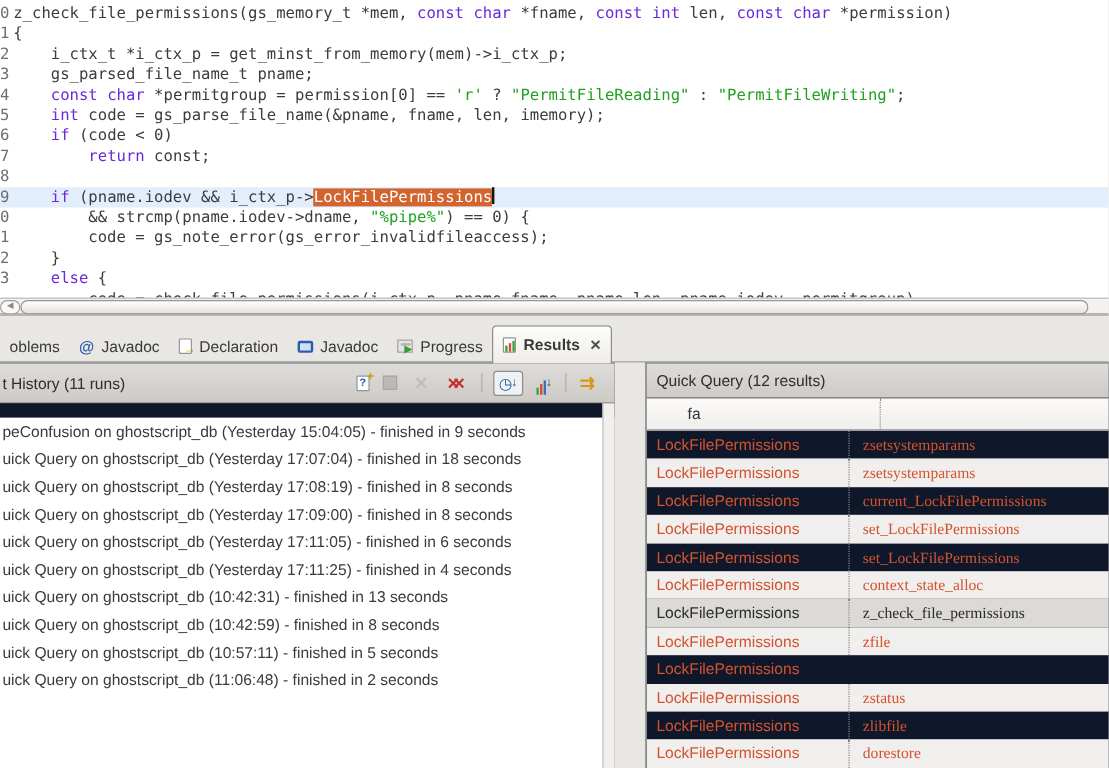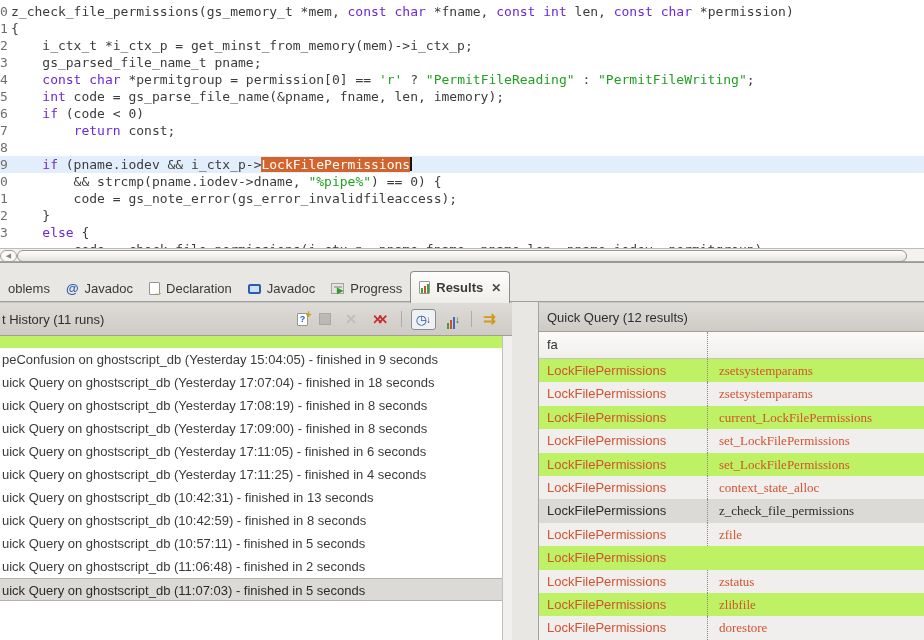--- a/index.html
+++ b/index.html
@@ -38,21 +38,21 @@
         display:inline-flex;align-items:flex-end;justify-content:center;gap:1px;box-sizing:border-box;}
   .page .q{position:absolute;top:0;left:2px;font-size:9px;font-weight:bold;color:#1f5fbf;line-height:11px;}
   .page .star{position:absolute;top:-5px;right:-5px;color:#d39b00;font-size:10px;font-weight:bold;}
   .bar{display:inline-block;width:2px;}
   .consoleic{width:13px;height:10px;border:2px solid #2a5db0;background:#cfe0f5;border-radius:2px;box-sizing:border-box;}
   .progic{position:relative;width:13px;height:11px;background:#e6e4e1;border:1px solid #a5a3a0;box-sizing:border-box;}
   .progic i{position:absolute;left:2px;top:2px;width:8px;height:2px;background:#b3b1ae;}
   .progic b{position:absolute;right:0;bottom:-2px;color:#2f9e2f;font-size:8px;line-height:8px;}
   .declarr{position:absolute;right:-4px;bottom:-3px;color:#d39b00;font-weight:bold;font-size:10px;}
   
-  .panel{position:absolute;top:302px;height:338px;background:#bef264;}
+  .panel{position:absolute;top:302px;height:338px;background:#0f172a;}
   #history-panel{left:0;width:512px;}
   #results-panel{left:538px;width:407px;border-left:1px solid #a5a3a0;box-sizing:border-box;}
   .phead{background:linear-gradient(#dedcd8,#cecbc7);border-top:1px solid #c9c7c3;
          border-bottom:1px solid #a19e9a;box-sizing:border-box;display:flex;align-items:center;
          font-size:13px;color:#2e2e2e;}
   #history-head{height:34px;padding-left:2px;}
   #results-head{height:30px;padding-left:8px;}
   
   #history-toolbar{margin-left:auto;margin-right:14px;display:flex;align-items:center;gap:9px;}
   .tbtn{display:inline-flex;align-items:center;justify-content:center;min-width:17px;height:20px;}
@@ -68,21 +68,21 @@
   
   #history-list{position:absolute;left:0;top:34px;right:0;bottom:0;background:#fff;overflow:hidden;margin-top:12px;}
   .hrow{height:23px;line-height:23px;padding-left:2px;font-size:13px;color:#3b3b3b;white-space:nowrap;overflow:hidden;}
   .hrow.selected{background:#dcdad6;border-top:1px solid #b3b1ad;border-bottom:1px solid #b3b1ad;
                  box-sizing:border-box;color:#2c2c2c;}
   .vtrack{position:absolute;right:0;top:34px;bottom:0;width:9px;background:#f2f0ee;border-left:1px solid #c2c0bc;}
   
   #results-filter{position:absolute;left:0;top:30px;right:0;height:27px;box-sizing:border-box;
                   background:linear-gradient(#fbfaf9,#f1efec);border-bottom:1px solid #c6c4c0;
                   display:flex;font-size:13px;color:#333;}
-  #results-filter .fcell1{width:168px;box-sizing:border-box;padding-left:8px;line-height:26px;}
+  #results-filter .fcell1{width:168px;box-sizing:border-box;padding-left:8px;line-height:26px;margin-left:26px;}
   #results-filter .fcell2{flex:1;border-left:1px dotted #8a8886;}
   #results-rows{position:absolute;left:0;top:57px;right:0;bottom:0;overflow:hidden;}
   .rrow{display:flex;height:23.4px;line-height:23.4px;font-size:13px;color:#d2532f;}
   .rrow.odd{background:#f1efed;}
   .rrow.selected{background:#dcdad6;color:#2c2c2c;}
   .rcell1{width:168px;box-sizing:border-box;padding-left:8px;flex:none;white-space:nowrap;overflow:hidden;}
   .rcell2{flex:1;border-left:1px dotted #8a8886;padding-left:11px;white-space:nowrap;overflow:hidden;font-family:Liberation Serif, serif;}
   .rvtrack{position:absolute;right:0;top:30px;bottom:0;width:7px;background:#f2f0ee;border-left:1px solid #c8c6c2;}
 </style>
 </head>
@@ -181,21 +181,20 @@
         <div class="hrow">peConfusion on ghostscript_db (Yesterday 15:04:05) - finished in 9 seconds</div>
         <div class="hrow">uick Query on ghostscript_db (Yesterday 17:07:04) - finished in 18 seconds</div>
         <div class="hrow">uick Query on ghostscript_db (Yesterday 17:08:19) - finished in 8 seconds</div>
         <div class="hrow">uick Query on ghostscript_db (Yesterday 17:09:00) - finished in 8 seconds</div>
         <div class="hrow">uick Query on ghostscript_db (Yesterday 17:11:05) - finished in 6 seconds</div>
         <div class="hrow">uick Query on ghostscript_db (Yesterday 17:11:25) - finished in 4 seconds</div>
         <div class="hrow">uick Query on ghostscript_db (10:42:31) - finished in 13 seconds</div>
         <div class="hrow">uick Query on ghostscript_db (10:42:59) - finished in 8 seconds</div>
         <div class="hrow">uick Query on ghostscript_db (10:57:11) - finished in 5 seconds</div>
         <div class="hrow">uick Query on ghostscript_db (11:06:48) - finished in 2 seconds</div>
-        <div class="hrow selected">uick Query on ghostscript_db (11:07:03) - finished in 5 seconds</div>
       </div>
     <div class="vtrack"></div>
   </div>
 
   <div id="results-panel" class="panel">
     <div id="results-head" class="phead">
       <span>Quick Query (12 results)</span>
     </div>
     <div id="results-filter">
       <div class="fcell1">fa</div>

